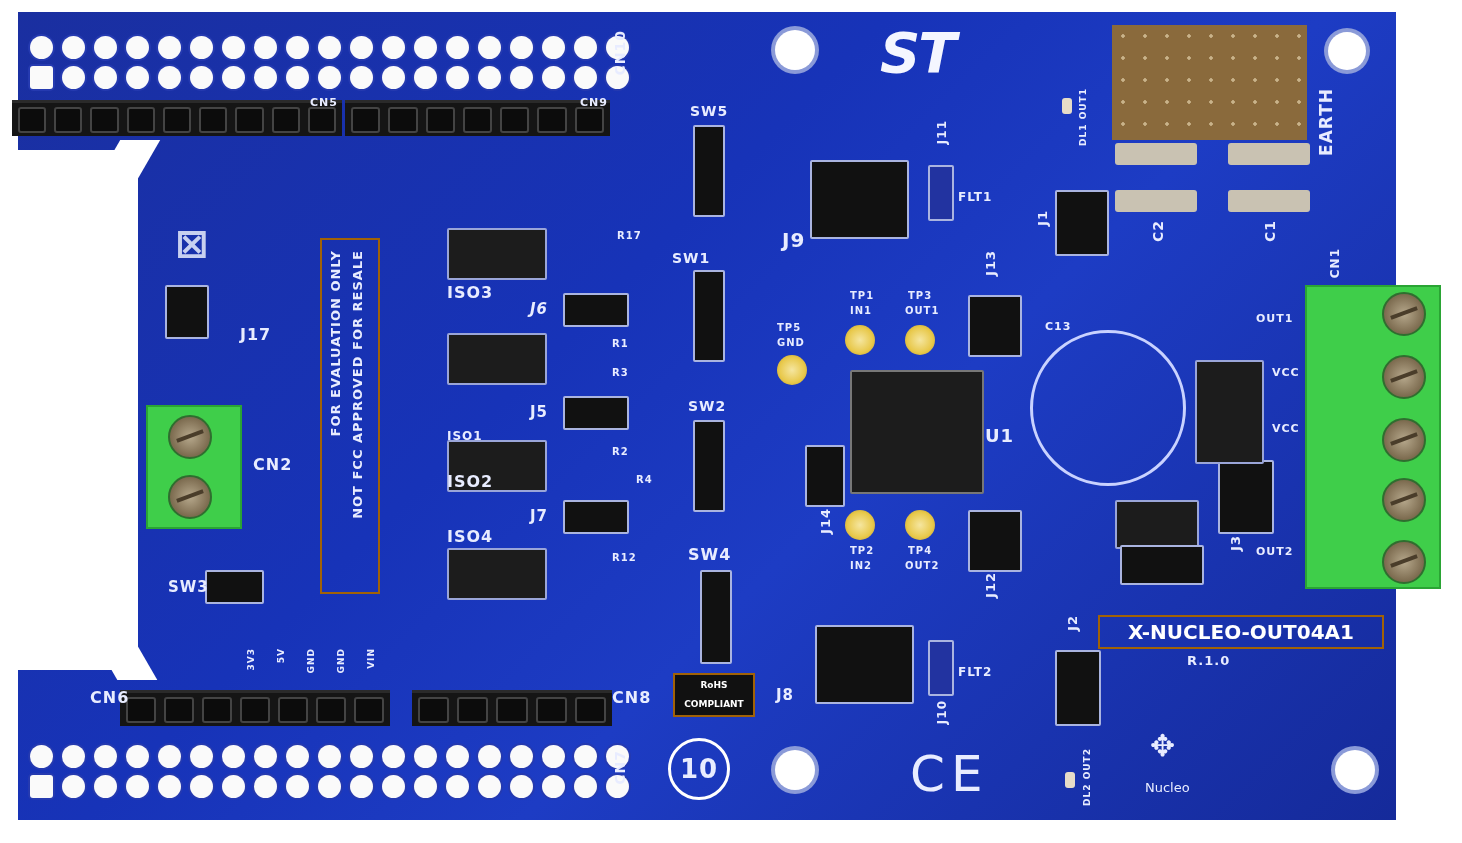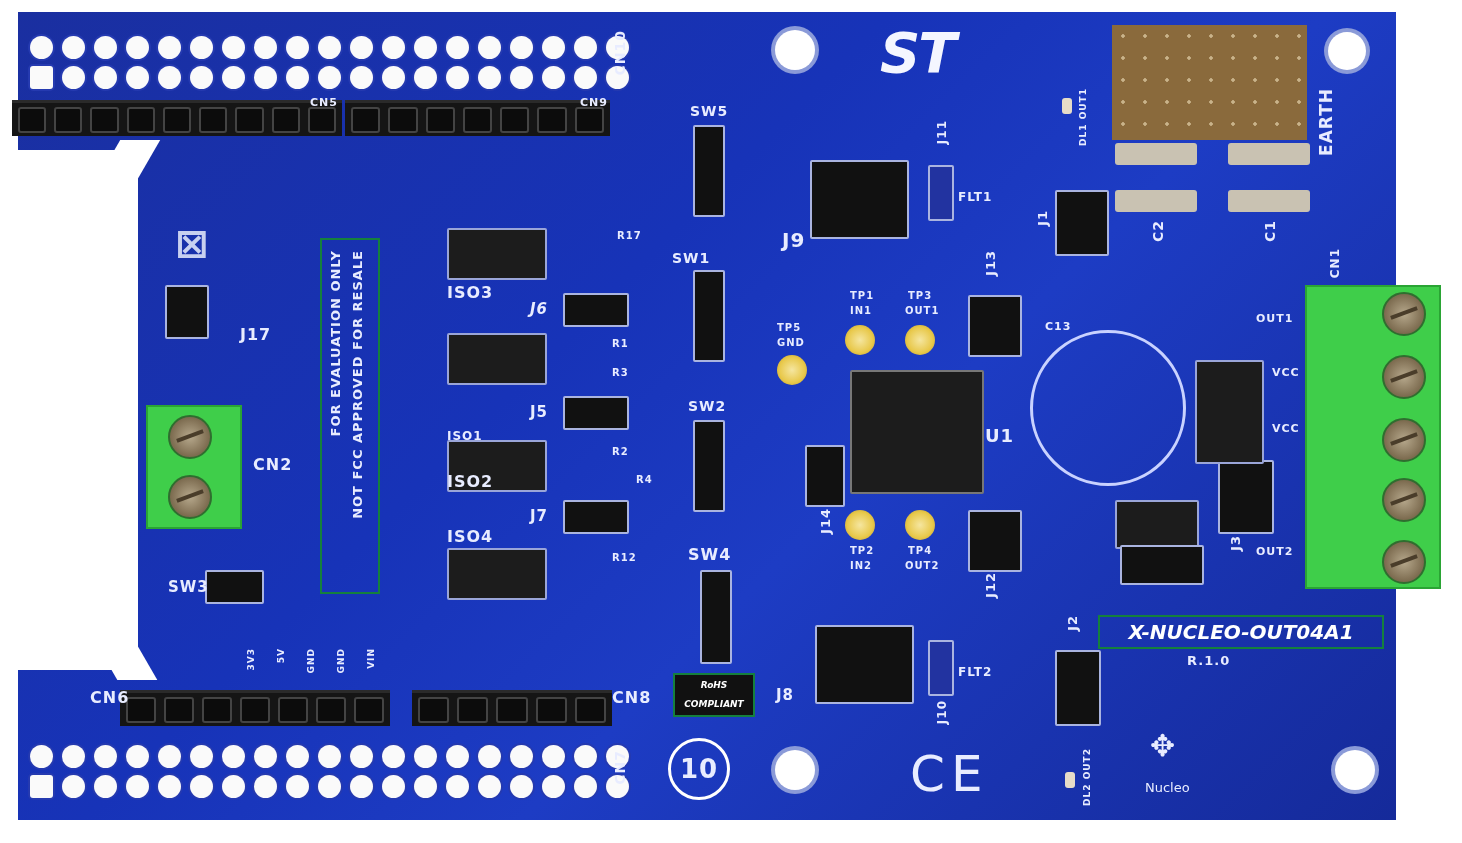--- a/index.html
+++ b/index.html
@@ -17,21 +17,21 @@
   .term{position:absolute;background:#3fce4a;border:2px solid #2aa434;}
   .screw{position:absolute;width:40px;height:40px;border-radius:50%;background:radial-gradient(circle,#b6a88c 0%,#7b6a4e 70%,#3b3a2a 100%);border:2px solid #2f6e2f;}
   .screw::after{content:"";position:absolute;left:6px;top:17px;width:28px;height:4px;background:#4a3d2a;transform:rotate(-20deg);}
   .chip{position:absolute;background:#1c1c1c;border:2px solid #9aa5d8;border-radius:2px;}
   .jumper{position:absolute;background:#111;border:2px solid #aab4e0;border-radius:2px;}
   .tp{position:absolute;width:30px;height:30px;border-radius:50%;background:radial-gradient(circle,#f5e6a0 0%,#e8c84a 60%,#b8962a 100%);}
   .smd{position:absolute;background:#e6dcc8;border-radius:3px;}
   .pad{position:absolute;background:#8a6a3c;background-image:radial-gradient(circle,#c9b38a 1.5px,transparent 2px);background-size:22px 22px;}
   .bigpad{position:absolute;background:#c9c2b2;border-radius:3px;}
   .cap-circle{position:absolute;border-radius:50%;border:3px solid #c9d2ff;}
-  .logo-box{position:absolute;border:3px solid #15803d;color:#fff;font-weight:bold;text-align:center;font-style:italic;}
+  .logo-box{position:absolute;border:3px solid #a16207;color:#fff;font-weight:bold;text-align:center;}
 </style>
 </head>
 <body>
 
 <div class="board"></div>
 
 <div class="notch" style="left:18px;top:150px;width:120px;height:520px;"></div>
 <div class="notch" style="left:100px;top:140px;width:40px;height:70px;transform:skewX(-30deg);"></div>
 <div class="notch" style="left:100px;top:620px;width:40px;height:60px;transform:skewX(30deg);"></div>
 

